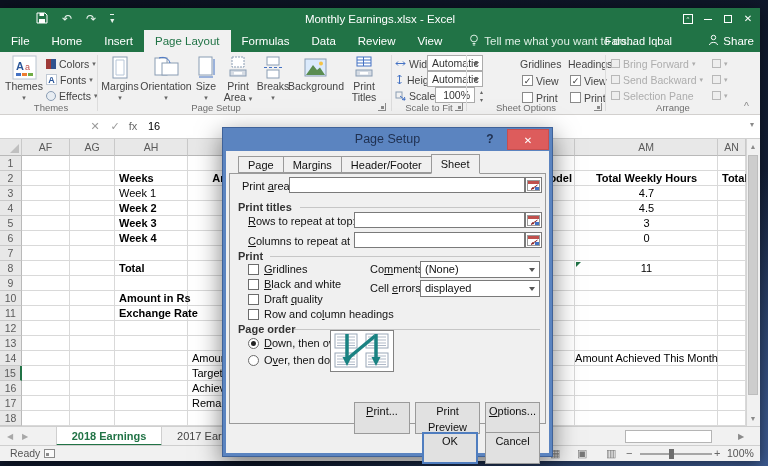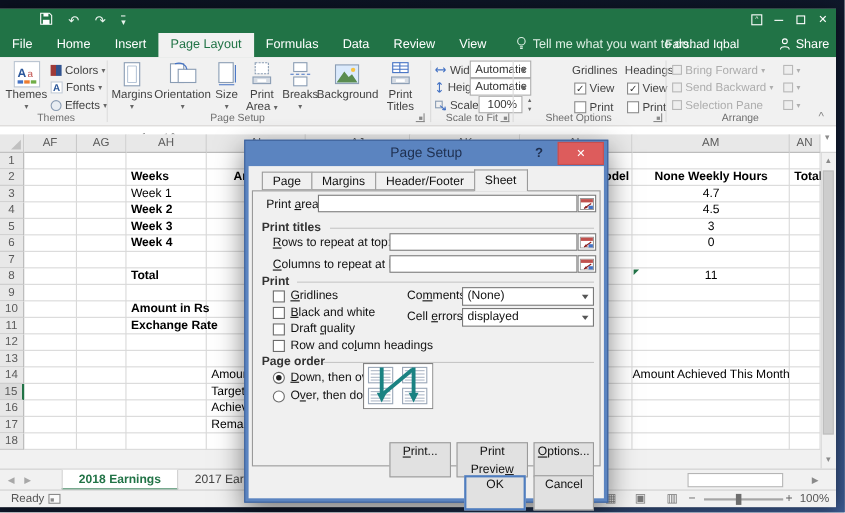--- a/index.html
+++ b/index.html
@@ -50,21 +50,21 @@
   .ic-eff{display:inline-block;width:10px;height:10px;border:1px solid #8a9db4;border-radius:50%;background:#e8edf2;flex:none}
   .ic-sq{display:inline-block;width:9px;height:9px;border:1px solid #b8b8b8;background:#eee;flex:none}
   
   #fbar{position:absolute;left:0;top:107px;right:0;height:24px;background:#fff;border-bottom:1px solid #d0d0d0}
   #namebox{position:absolute;left:2px;top:2px;width:76px;height:19px;border:1px solid #d6d6d6;background:#fff;font-size:11px;line-height:18px;padding-left:6px;color:#333}
   #namebox .dar{position:absolute;right:4px;top:8px;width:0;height:0;border:3px solid transparent;border-top:4px solid #8a8a8a}
   .fbtn{position:absolute;top:2px;height:19px;font-size:11px;line-height:19px;color:#9a9a9a;text-align:center;width:18px}
   #fval{position:absolute;left:148px;top:2px;font-size:11px;line-height:19px;color:#000}
   #fexp{position:absolute;right:6px;top:5px;font-size:8px;color:#8a8a8a}
   
-  #sheet-grid{position:absolute;left:0;top:114px;width:746px;height:287px;background:#fff;overflow:hidden}
+  #sheet-grid{position:absolute;left:0;top:131px;width:746px;height:287px;background:#fff;overflow:hidden}
   .shdr{position:absolute;top:0;height:17px;background:#e8e8e8;border-right:1px solid #c9c9c9;border-bottom:1px solid #b9b9b9;font-size:10.5px;color:#5a5a5a;text-align:center;line-height:16px}
   .rhdr{position:absolute;left:0;width:22px;height:15px;background:#e8e8e8;border-right:1px solid #b9b9b9;border-bottom:1px solid #c9c9c9;font-size:10.5px;color:#5a5a5a;text-align:center;line-height:14px}
   .rhdr.sel{background:#dcdcdc;border-right:2px solid #217346}
   .vline{position:absolute;width:1px;background:#d9d9d9}
   .hline{position:absolute;height:1px;background:#d9d9d9}
   .cell{position:absolute;height:15px;line-height:15px;font-size:11px;color:#000;white-space:nowrap;z-index:2}
   .corner{position:absolute;right:2px;bottom:2px;width:0;height:0;border-left:9px solid transparent;border-bottom:9px solid #c0c0c0}
   #vscroll{position:absolute;left:746px;top:131px;width:13px;height:287px;background:#f1f1f1;border-left:1px solid #d4d4d4;font-size:7px;color:#8a8a8a;text-align:center}
   #vthumb{position:absolute;left:1px;right:1px;top:16px;height:240px;background:#cdcdcd;border:1px solid #bdbdbd}
   
@@ -119,20 +119,21 @@
     <div class="qat">
       <span><svg width="12" height="12" viewBox="0 0 12 12">
               <path d="M1 1h8l2 2v8H1z" fill="none" stroke="#fff"></path>
               <rect x="3.5" y="1" width="4.5" height="3" fill="#fff"></rect>
               <rect x="3" y="7" width="6" height="4" fill="#fff"></rect>
             </svg></span>
       <span class="g">↶</span>
       <span class="g">↷</span>
       <span class="cust">▾</span>
     </div>
+    <div id="title">Monthly Earnings.xlsx - Excel</div>
     <div class="wctl">
       <div><span class="ribopt">^</span></div>
       <div><span class="minbar"></span></div>
       <div><span class="maxbox"></span></div>
       <div>✕</div>
     </div>
   </div>
 
   <div id="tabrow">
     <div class="rtab">File</div>
@@ -429,21 +430,21 @@
         <div class="cell" style="top: 92px; font-weight: 700; left: 119px;">Week 4</div>
         <div class="cell" style="top: 122px; font-weight: 700; left: 119px;">Total</div>
         <div class="cell" style="top: 152px; font-weight: 700; left: 119px;">Amount in Rs</div>
         <div class="cell" style="top: 167px; font-weight: 700; left: 119px;">Exchange Rate</div>
         <div class="cell" style="top: 32px; font-weight: 700; left: 188px; width: 90px; text-align: center;">Amount</div>
         <div class="cell" style="top: 212px; left: 192px;">Amount</div>
         <div class="cell" style="top: 227px; left: 192px;">Target</div>
         <div class="cell" style="top: 242px; left: 192px;">Achieved</div>
         <div class="cell" style="top: 257px; left: 192px;">Remaining</div>
         <div class="cell" style="top: 32px; font-weight: 700; left: 473px; width: 99px; text-align: right;">Model</div>
-        <div class="cell" style="top: 32px; font-weight: 700; left: 575px; width: 143px; text-align: center;">None Weekly Hours</div>
+        <div class="cell" style="top: 32px; font-weight: 700; left: 575px; width: 143px; text-align: center;">Total Weekly Hours</div>
         <div class="cell" style="top: 47px; left: 575px; width: 143px; text-align: center;">4.7</div>
         <div class="cell" style="top: 62px; left: 575px; width: 143px; text-align: center;">4.5</div>
         <div class="cell" style="top: 77px; left: 575px; width: 143px; text-align: center;">3</div>
         <div class="cell" style="top: 92px; left: 575px; width: 143px; text-align: center;">0</div>
         <div class="cell" style="top: 122px; left: 575px; width: 143px; text-align: center;">11</div>
         <div class="abs" style="left: 576px; top: 123px; width: 0px; height: 0px; border-top: 5px solid rgb(33, 115, 70); border-right: 5px solid transparent;"></div>
         <div class="cell" style="top: 212px; left: 575px; width: 143px; text-align: center;">Amount Achieved This Month</div>
         <div class="cell" style="top: 32px; font-weight: 700; left: 722px;">Total</div>
       </div>
 

